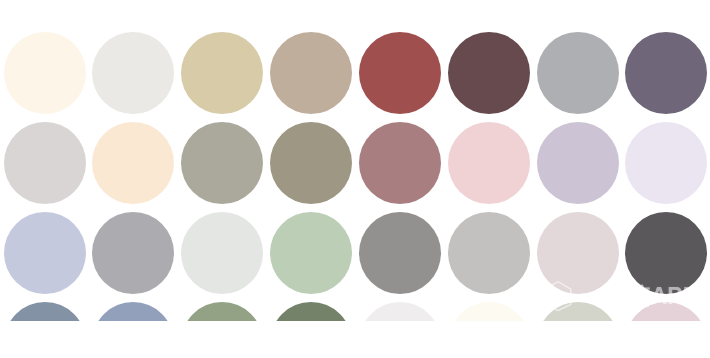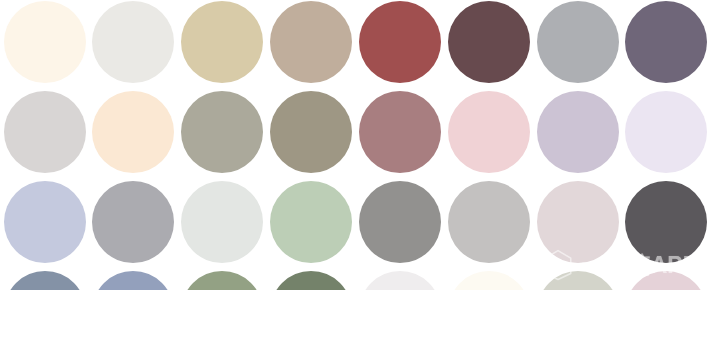--- a/index.html
+++ b/index.html
@@ -10,20 +10,21 @@
   }
   body {
     font-family: "Liberation Sans", sans-serif;
   }
   #palette-board {
     position: relative;
     width: 710px;
     height: 290px;
     background: #ffffff;
     overflow: hidden;
+    margin-top: 31px;
   }
   .swatch-grid {
     position: absolute;
     left: 0;
     top: 0;
     width: 710px;
     height: 358px;
   }
   .swatch-row {
     position: absolute;

